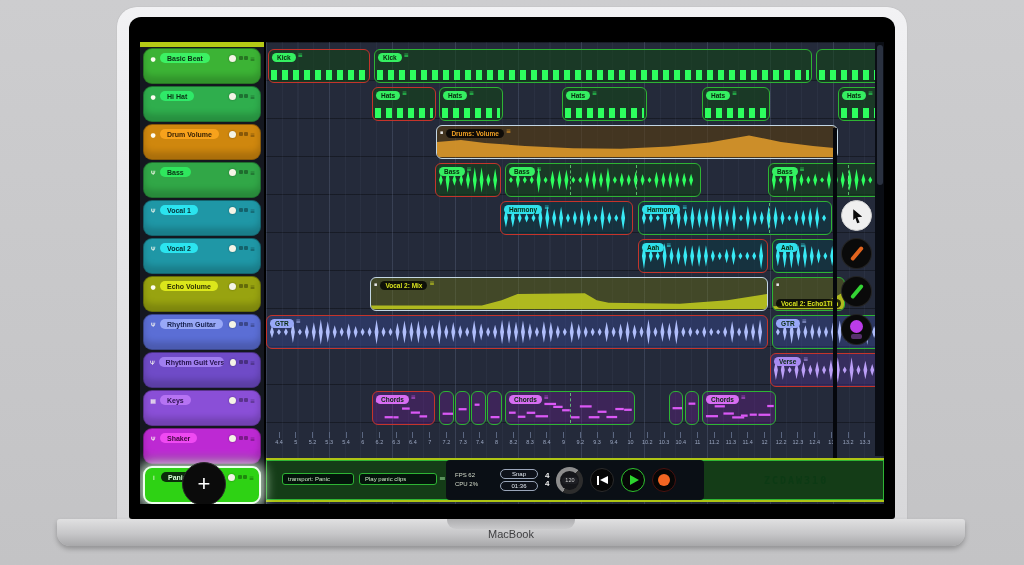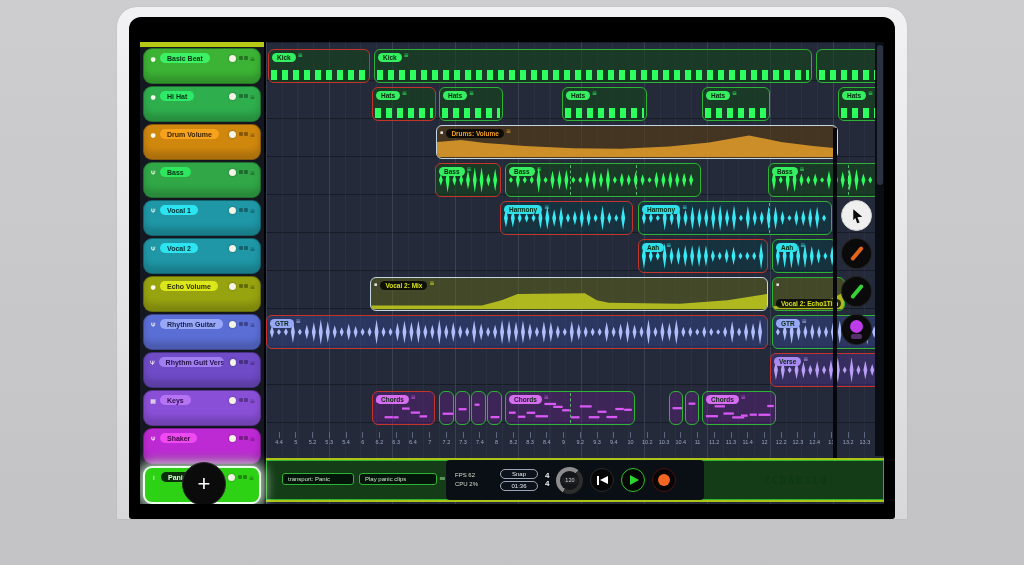--- a/index.html
+++ b/index.html
@@ -461,13 +461,17 @@
 
           <div id="scrollbar">
             <div class="thumb"></div>
           </div>
         </div>
 
       </div>
     </div>
   </div>
 
+  <div class="base">
+    <div class="notch"></div>
+    <div class="mb-label">MacBook</div>
+  </div>
 </div>
 
 </body></html>

